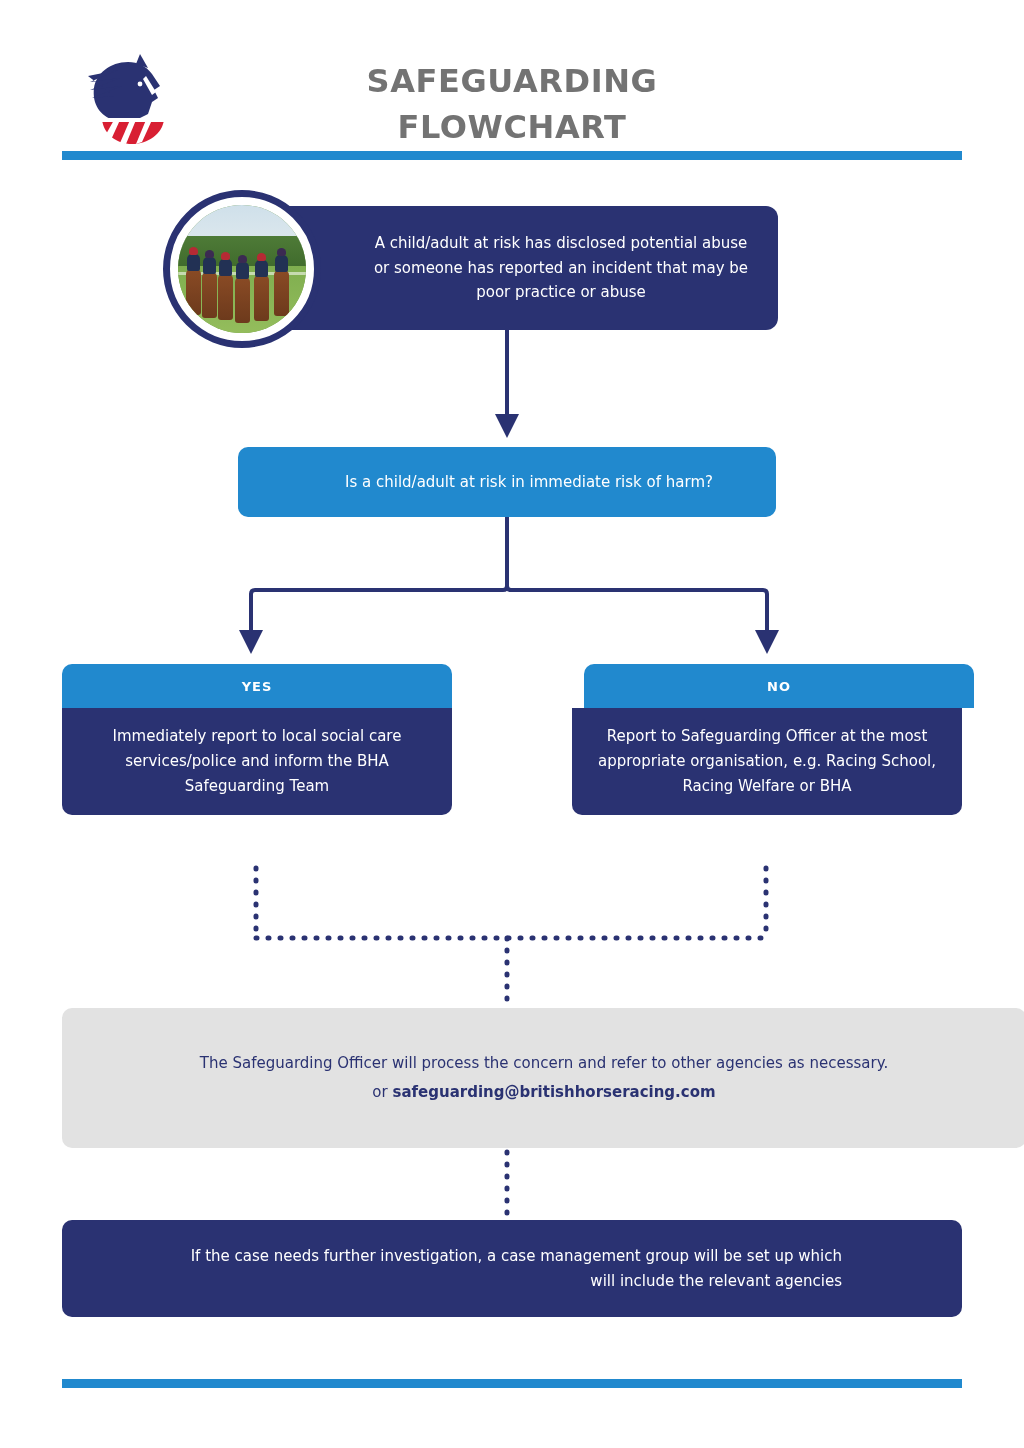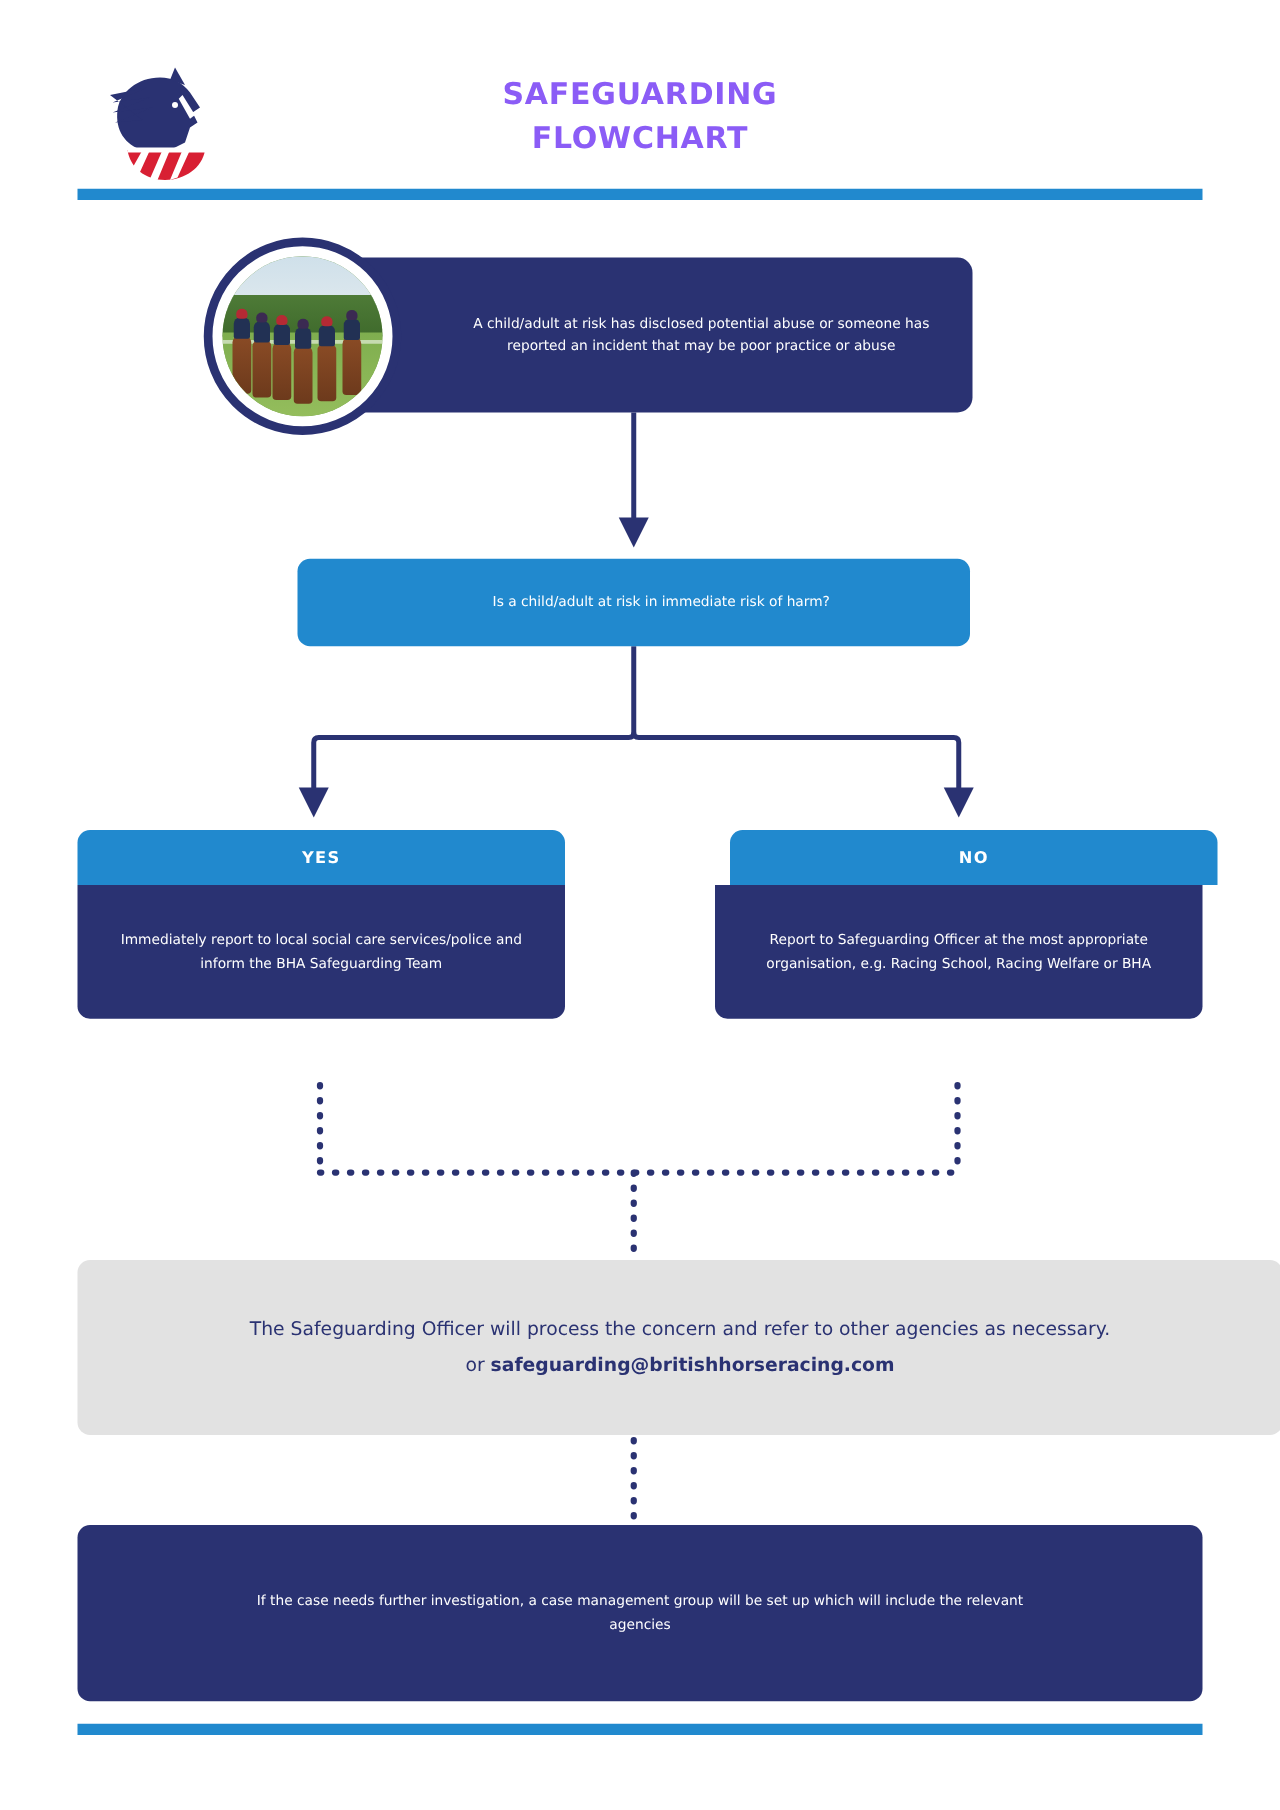--- a/index.html
+++ b/index.html
@@ -28,22 +28,22 @@
     top: 52px;
     width: 104px;
     height: 96px;
   }
   #page-title {
     position: absolute;
     left: 262px;
     top: 58px;
     width: 500px;
     text-align: center;
-    color: #8b5cf6;
-    font-size: 24px;
+    color: #737373;
+    font-size: 32px;
     font-weight: bold;
     letter-spacing: 0.6px;
     line-height: 1.45;
   }
   .rule-bar {
     position: absolute;
     left: 62px;
     width: 900px;
     height: 9px;
     background: #2189ce;
@@ -67,21 +67,21 @@
   .lightblue {
     background: #2189ce;
     color: #ffffff;
   }
   .grey {
     background: #e2e2e2;
     color: #2a3272;
   }
   .node-text {
     line-height: 1.65;
-    font-size: 11px;
+    font-size: 15px;
     padding: 0 22px;
   }
 
   
   #node-disclosure {
     left: 236px;
     top: 206px;
     width: 542px;
     height: 124px;
     border-radius: 12px;
@@ -190,22 +190,23 @@
     border-radius: 10px;
   }
   #node-info .node-text { font-size: 15px; line-height: 1.95; }
   #node-info b { font-weight: bold; }
 
   
   #node-final {
     left: 62px;
     top: 1220px;
     width: 900px;
-    height: 141px;
+    height: 97px;
     border-radius: 10px;
+    text-align: right;
   }
 
   
   #connectors {
     position: absolute;
     left: 0; top: 0;
     width: 1024px;
     height: 1448px;
     pointer-events: none;
   }

